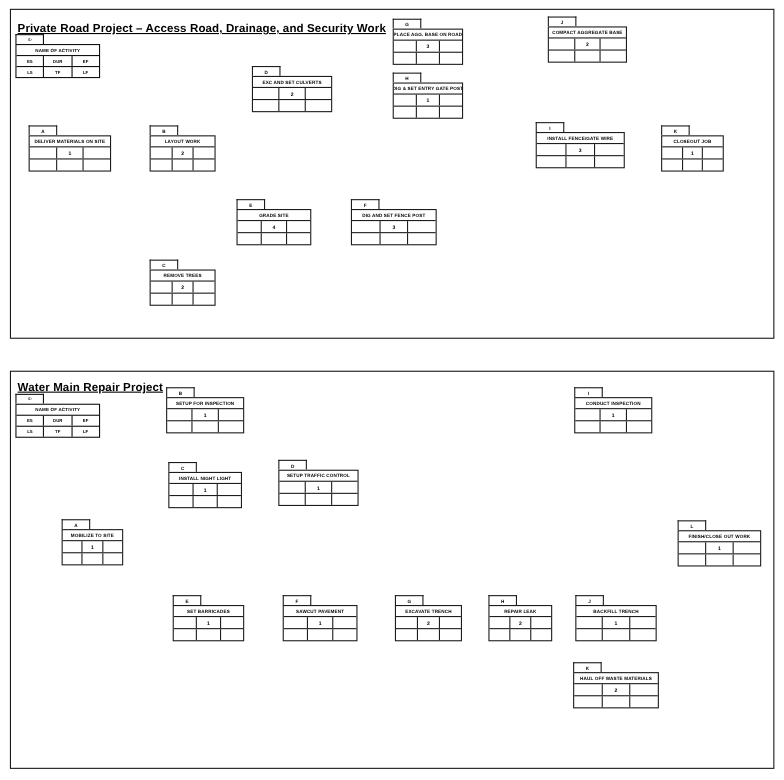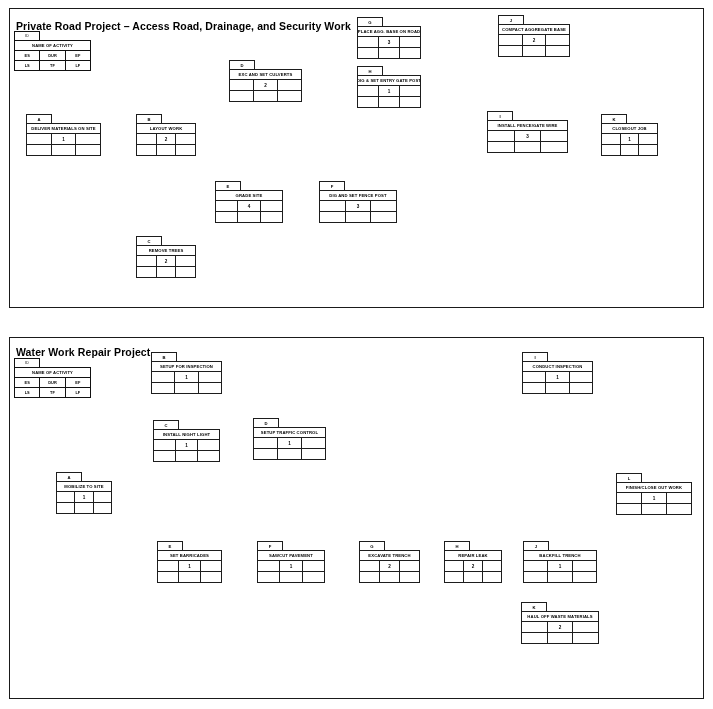--- a/index.html
+++ b/index.html
@@ -3,21 +3,21 @@
 <meta charset="utf-8">
 <style>
   html,body{margin:0;padding:0;background:#ffffff;}
   body{width:713px;height:709px;font-family:"Liberation Sans",sans-serif;color:#000;}
   .page{position:relative;width:713px;height:709px;overflow:hidden;}
 
   .panel{position:absolute;border:1.5px solid #1a1a1a;background:#fff;box-sizing:border-box;}
   #panel-top{left:9px;top:8px;width:695px;height:300px;}
   #panel-bottom{left:9px;top:337px;width:695px;height:362px;}
 
-  .panel-title{position:absolute;font-size:10.5px;font-weight:bold;letter-spacing:.1px;white-space:nowrap;}
+  .panel-title{position:absolute;font-size:10.5px;font-weight:bold;letter-spacing:.1px;white-space:nowrap;text-decoration:underline;}
   #title-top{left:16px;top:20px;}
   #title-bottom{left:16px;top:346px;}
 
   
   .legend{position:absolute;}
   .legend .tab{width:26px;height:9px;border:1px solid #111;border-bottom:none;box-sizing:border-box;
         display:flex;align-items:center;justify-content:center;font-size:3.6px;background:#fff;}
   .legend .body{width:77px;border:1px solid #111;box-sizing:border-box;background:#fff;}
   .legend .name{height:9px;border-bottom:1px solid #111;display:flex;align-items:center;justify-content:center;
         font-size:4.1px;font-weight:bold;letter-spacing:.15px;}
@@ -291,21 +291,21 @@
         </div>
       <div class="r">
           <div class="c"></div>
           <div class="c"></div>
           <div class="c"></div>
         </div>
     </div>
   </div>
 
   <div class="panel" id="panel-bottom"></div>
-  <div class="panel-title" id="title-bottom">Water Work Repair Project</div>
+  <div class="panel-title" id="title-bottom">Water Main Repair Project</div>
 
   <div class="legend" style="left:14px;top:358px;">
     <div class="tab">ID</div>
     <div class="body">
       <div class="name">NAME OF ACTIVITY</div>
       <div class="row first">
         <div class="cell">ES</div>
         <div class="cell">DUR</div>
         <div class="cell">EF</div>
       </div>

